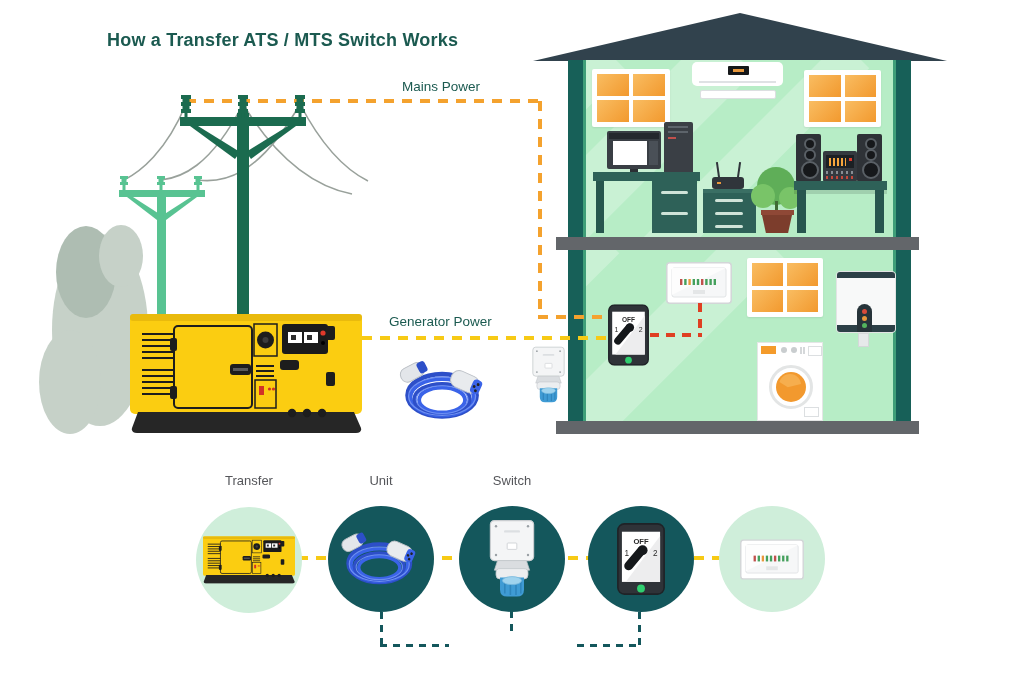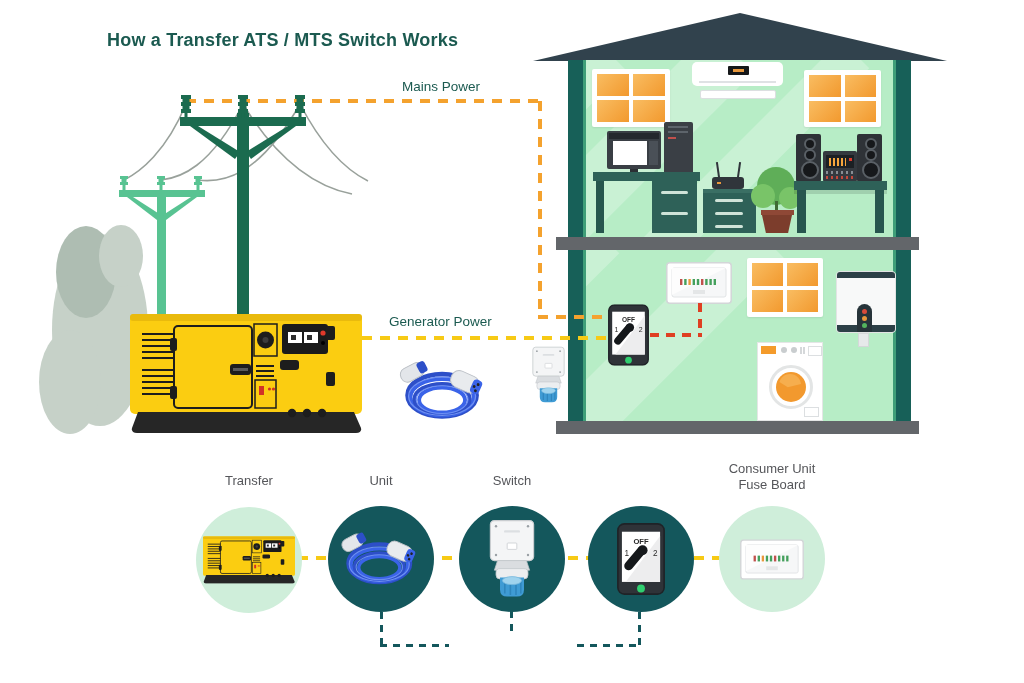--- a/index.html
+++ b/index.html
@@ -392,24 +392,20 @@
 
   <div class="leg-label" style="left:187px;top:473px;">
     <div>Transfer</div>
   </div>
   <div class="leg-label" style="left:319px;top:473px;">
     <div>Unit</div>
   </div>
   <div class="leg-label" style="left:450px;top:473px;">
     <div>Switch</div>
   </div>
-  <div class="leg-label" style="left:710px;top:461px;">
-    <div>Consumer Unit</div>
-    <div>Fuse Board</div>
-  </div>
 
   <div class="dv tealc" style="left:380px;top:612px;height:34px;"></div>
   <div class="dv tealc" style="left:510px;top:611px;height:20px;"></div>
   <div class="dv tealc" style="left:638px;top:612px;height:34px;"></div>
   <div class="dh tealc" style="left:380px;top:644px;width:69px;"></div>
   <div class="dh tealc" style="left:577px;top:644px;width:63px;"></div>
 
 </div>
 
 </body></html>

